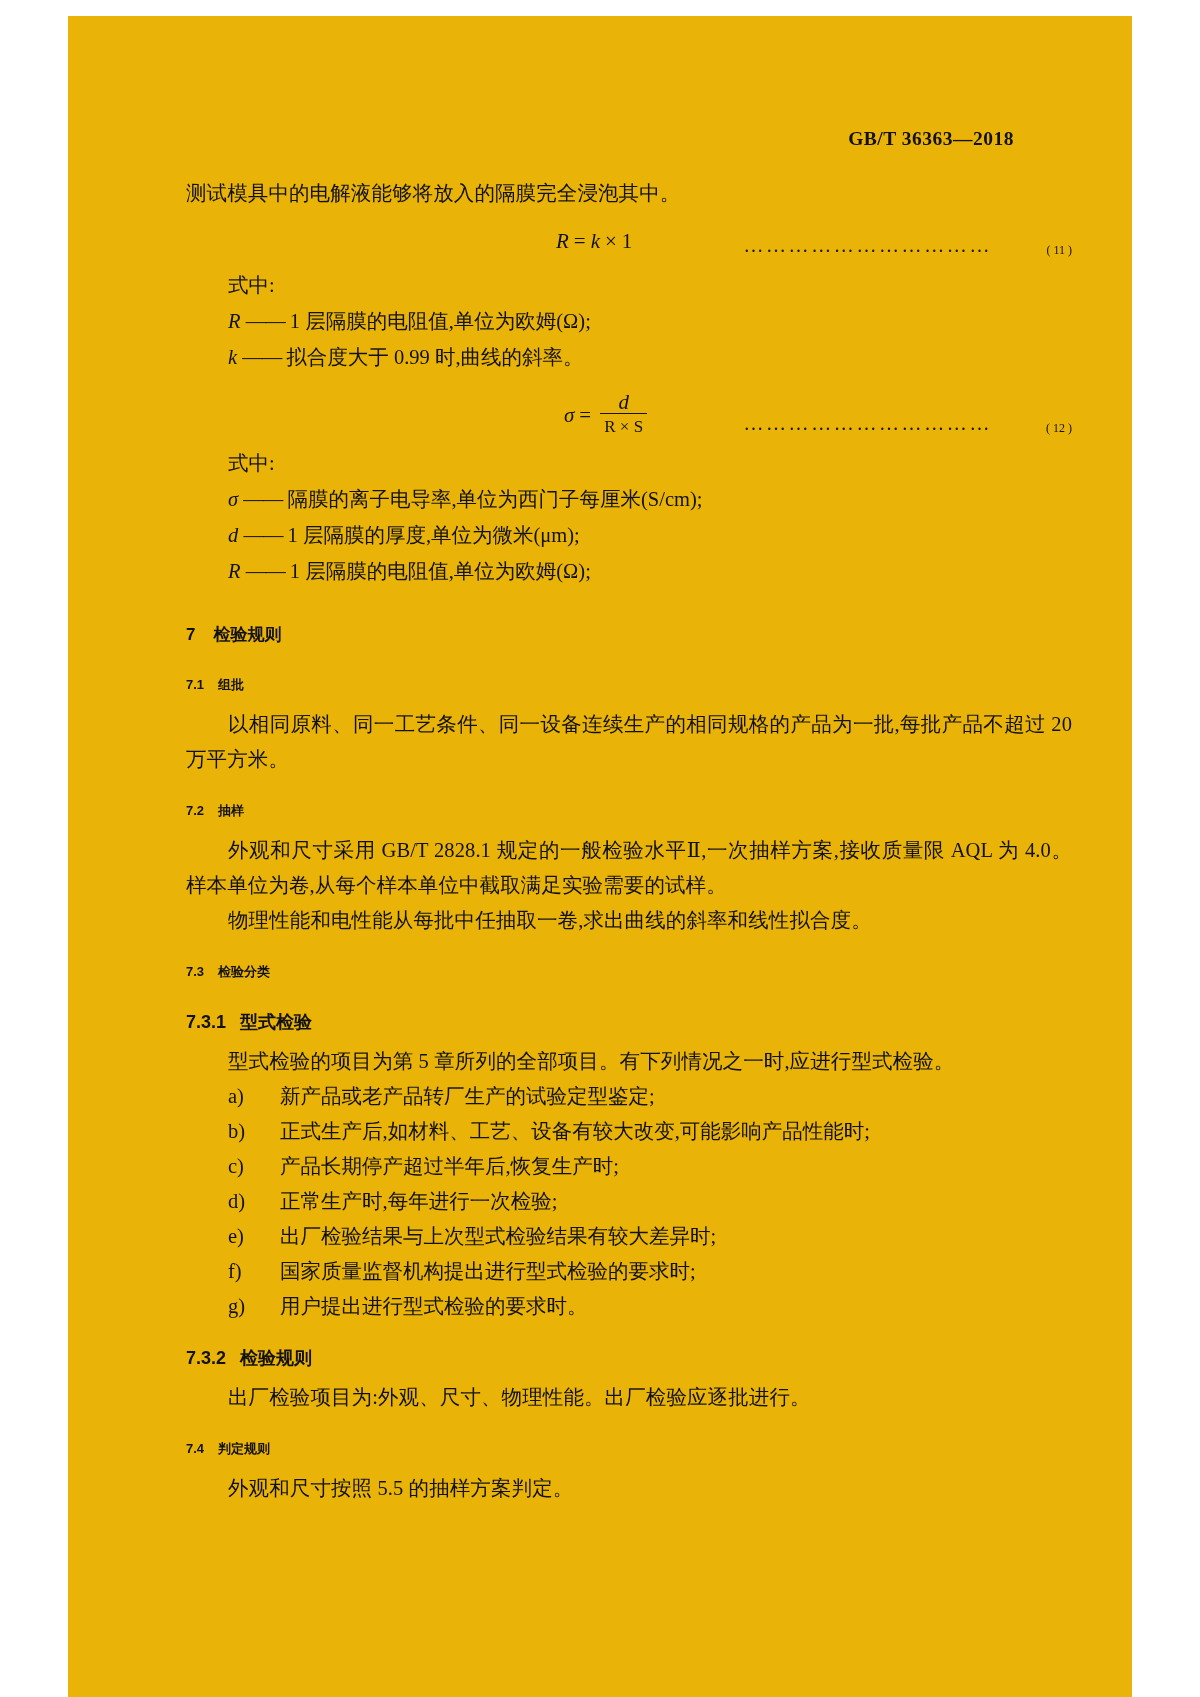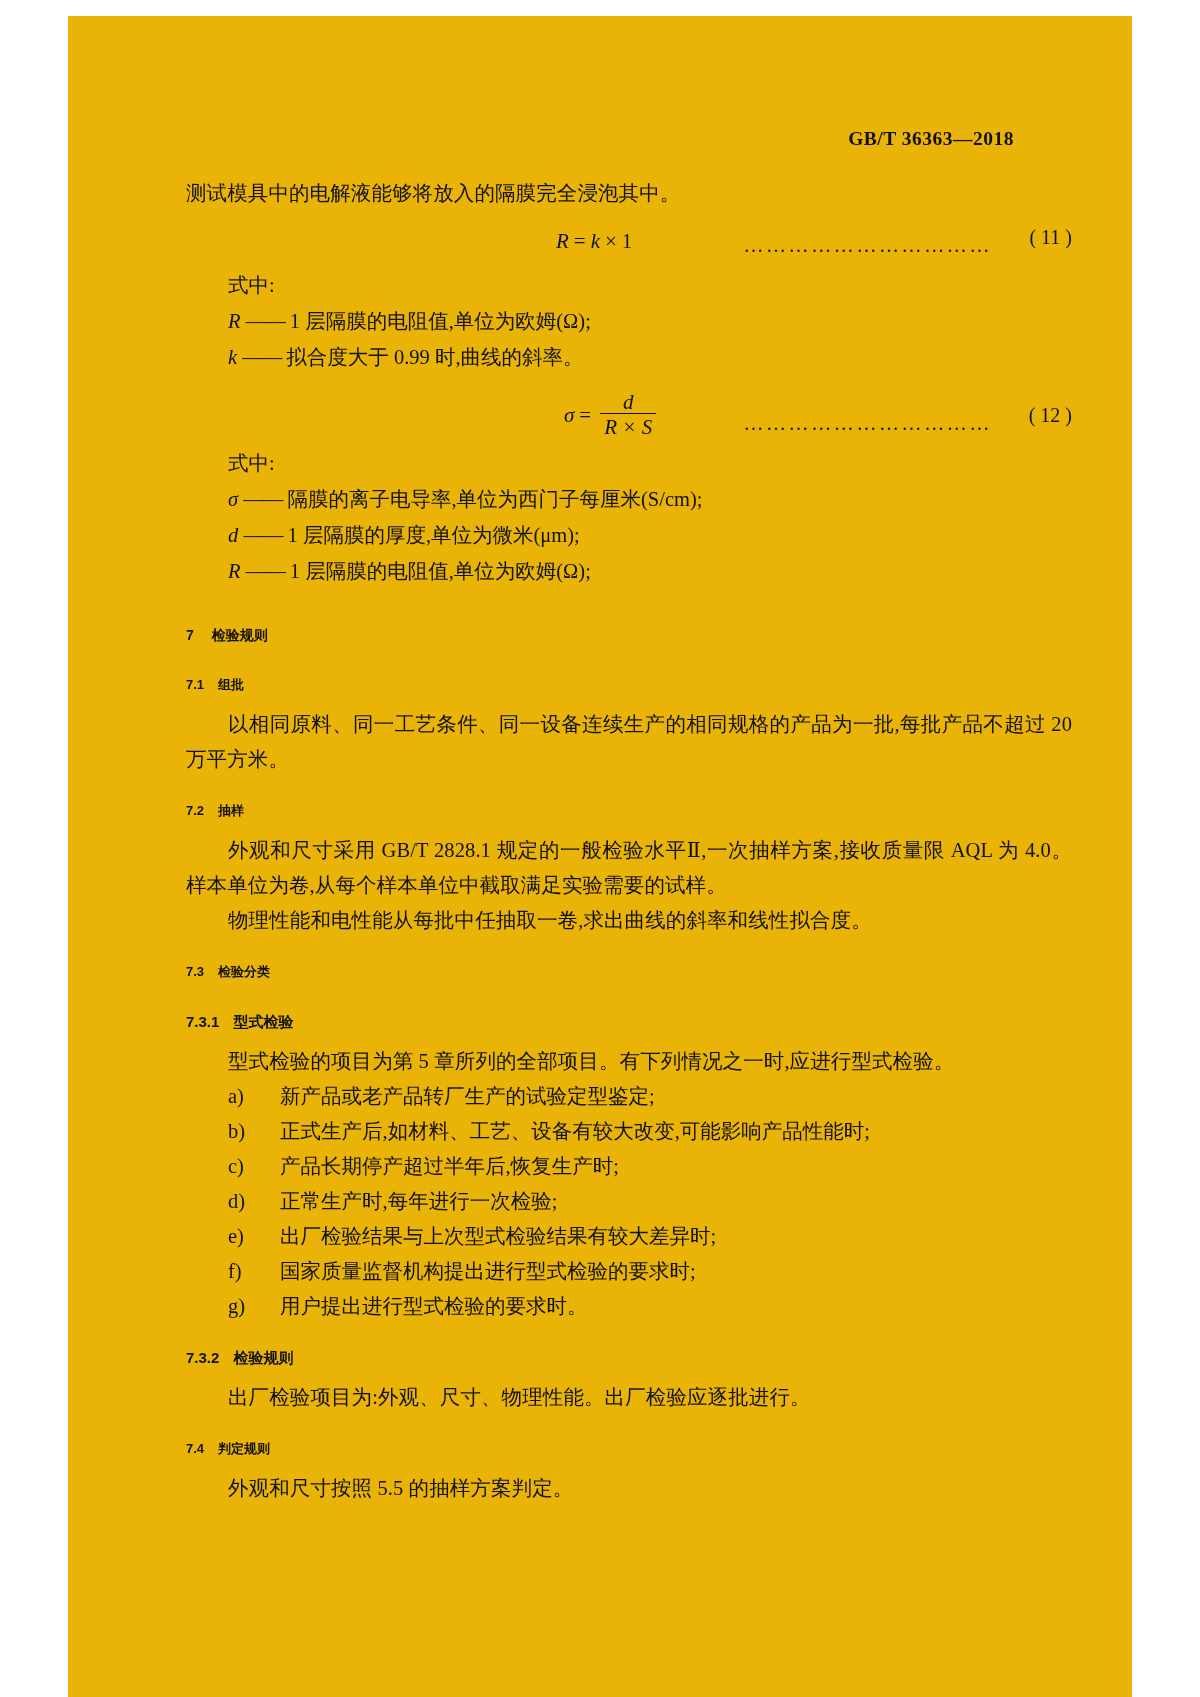--- a/index.html
+++ b/index.html
@@ -95,44 +95,43 @@
     font-size: 21px;
     line-height: 22px;
     padding: 0 10px;
   }
   .frac-bar {
     width: 100%;
     height: 1.4px;
     background: #141414;
   }
   .frac-den {
-    font-style: italic;
-    font-size: 21px;
+    font-size: 17px;
     line-height: 24px;
     padding: 1px 4px 0 4px;
     white-space: nowrap;
   }
   .leader {
     position: absolute;
     right: 80px;
     bottom: 4px;
     width: 250px;
     overflow: hidden;
     white-space: nowrap;
     font-size: 20px;
     letter-spacing: 2.6px;
     color: #1a1a1a;
     text-align: right;
     direction: rtl;
   }
   .eqnum {
     position: absolute;
     right: 0;
-    bottom: 12px;
-    font-size: 20px;
+    bottom: 3px;
+    font-size: 12px;
     white-space: nowrap;
   }
 
   
   .defs { margin-top: 2px; }
   .def-line {
     font-size: 20.5px;
     line-height: 36px;
     padding-left: 42px;
     white-space: nowrap;
@@ -148,23 +147,23 @@
     padding-left: 42px;
   }
 
   
   .h1, .h2, .h3 {
     font-family: "Liberation Sans", "DejaVu Sans", sans-serif;
     font-weight: bold;
     margin: 0;
     white-space: nowrap;
   }
-  .h1 { font-size: 14px; line-height: 32px; }
+  .h1 { font-size: 17px; line-height: 32px; }
   .h2 { font-size: 13px;  line-height: 32px; }
-  .h3 { font-size: 15px;  line-height: 32px; }
+  .h3 { font-size: 18px;  line-height: 32px; }
   .h-num { display: inline-block; margin-right: 14px; }
   .h1 .h-num { margin-right: 18px; }
 
   
   .list { margin: 0; padding: 0; }
   .list-item {
     display: flex;
     font-size: 20.5px;
     line-height: 35px;
     padding-left: 42px;

